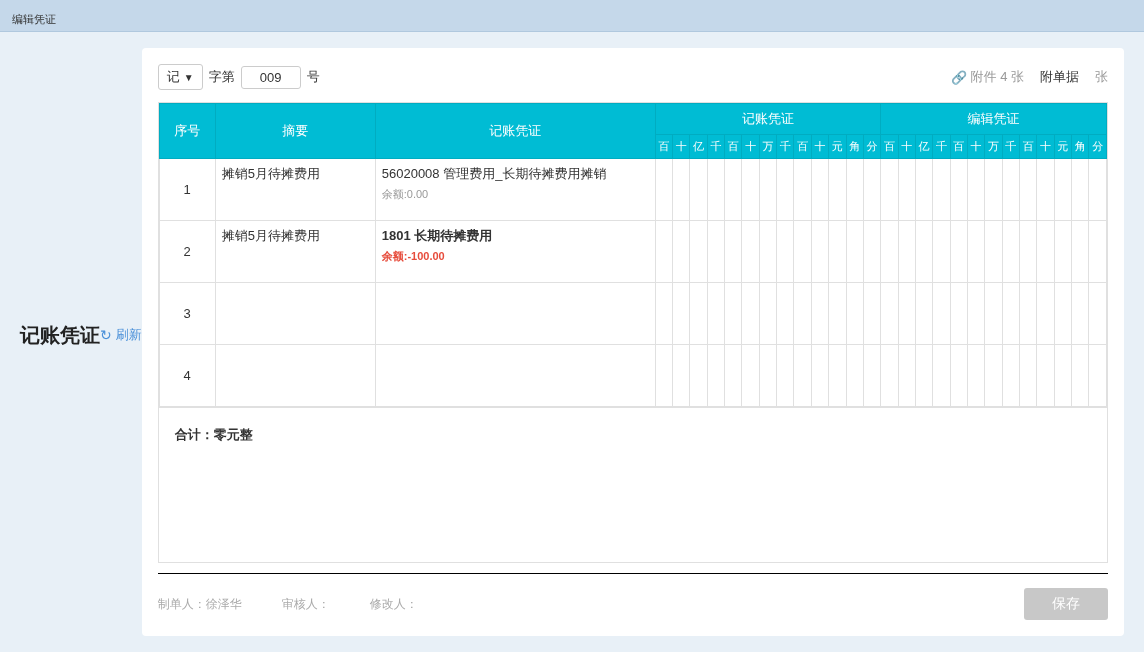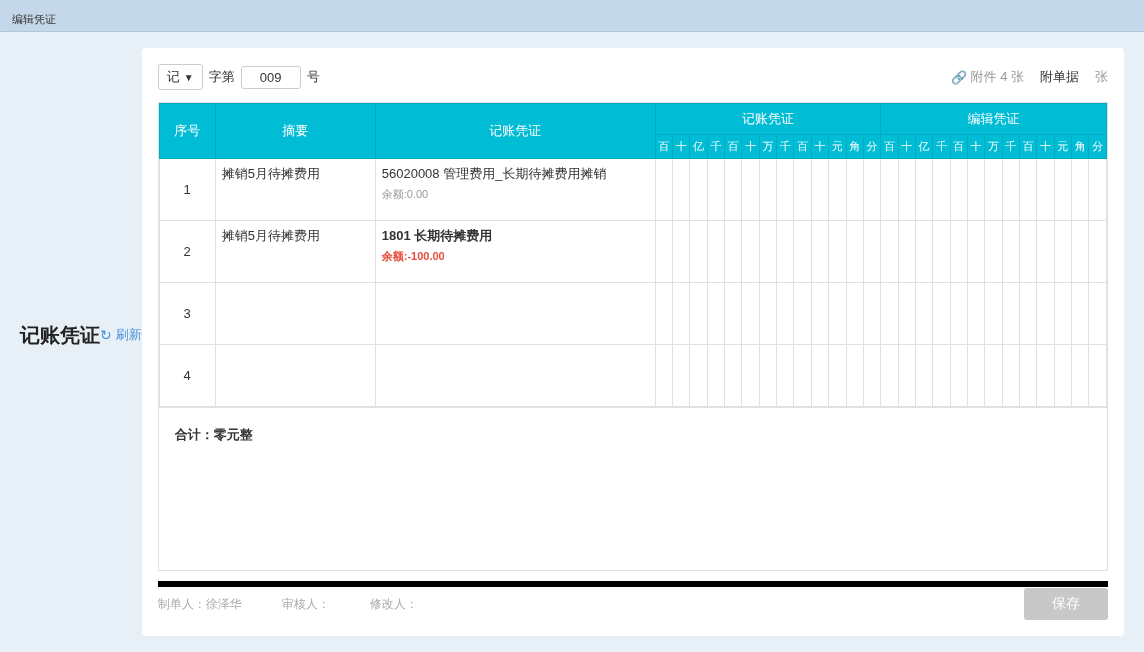--- a/index.html
+++ b/index.html
@@ -211,22 +211,22 @@
     .total-label {
       font-weight: bold;
       font-size: 13px;
       color: #333;
       padding: 0 8px;
     }
     .bottom-bar {
       display: flex;
       align-items: center;
       justify-content: space-between;
-      padding: 1px 0 0 0;
-      border-top: 6px solid #000000;
+      padding: 14px 0 0 0;
+      border-top: 1px solid #000000;
       margin-top: 10px;
     }
     .meta-info {
       display: flex;
       gap: 40px;
       color: #aaa;
       font-size: 12px;
     }
     .save-btn {
       background: #c8c8c8;

